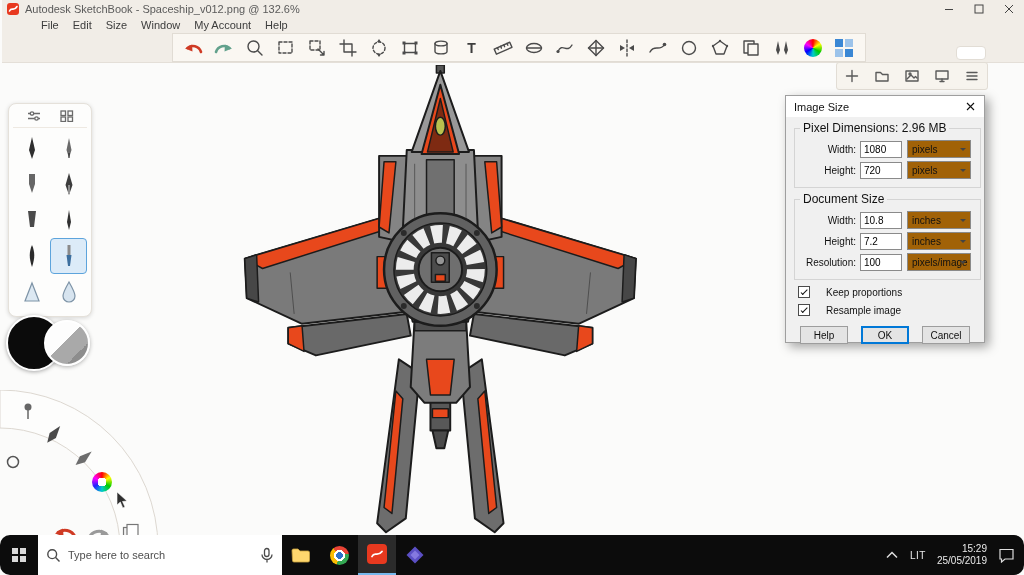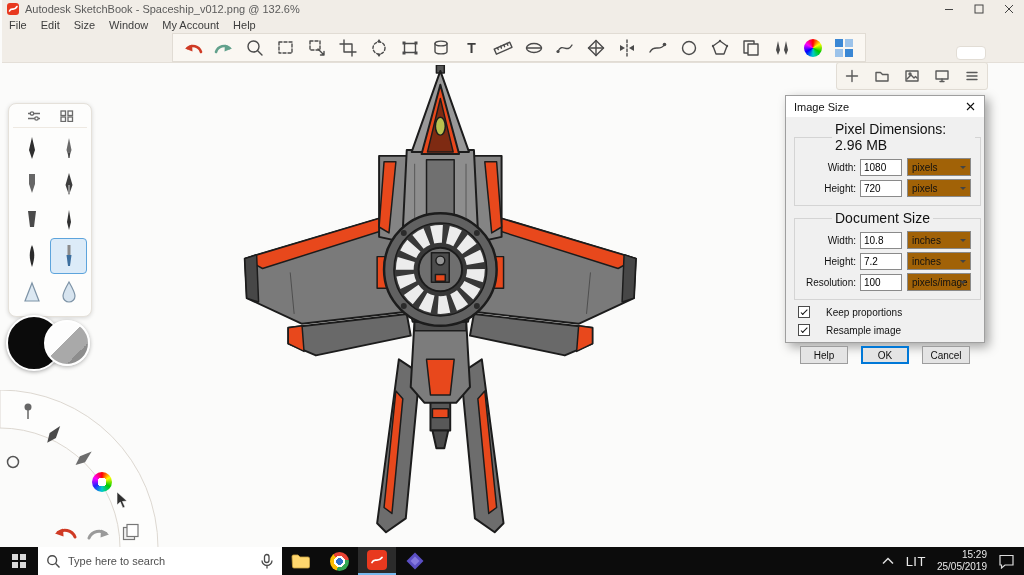--- a/index.html
+++ b/index.html
@@ -7,21 +7,21 @@
   .abs { position:absolute; }
   svg { display:block; }
 
   
   #chrome { position:absolute; top:0; left:2px; right:0; height:63px; background:#f1ede7; border-bottom:1px solid #e4dfd8; z-index:5; }
   #titlebar { position:absolute; top:0; left:0; right:0; height:18px; display:flex; align-items:center; font-size:11px; color:#5a5a5a; }
   .app-icon { width:12px; height:12px; border-radius:3px; background:#e8391f; margin:0 6px 0 5px; position:relative; }
   .app-icon svg { position:absolute; top:0; left:0; }
   #win-controls { margin-left:auto; display:flex; height:18px; }
   .winctl { width:30px; height:18px; display:flex; align-items:center; justify-content:center; }
-  #menubar { position:absolute; top:18px; left:0; height:16px; display:flex; font-size:11px; color:#3c3c3c; }
+  #menubar { position:absolute; top:18px; left:0; height:16px; display:flex; font-size:11px; color:#3c3c3c;padding-left:32px; }
   .menu-item { padding:1px 7px; cursor:default; }
 
   
   #toolbar { position:absolute; top:33px; left:170px; width:694px; height:29px; background:#faf7f2; border:1px solid #e1dcd4; display:flex; align-items:center; padding:0 5px; gap:2px; }
   .tool { width:29px; height:25px; display:flex; align-items:center; justify-content:center; border-radius:3px; }
   .tool svg { stroke:#4b4b4b; fill:none; stroke-width:1.4; stroke-linecap:round; stroke-linejoin:round; }
   .tool .fillink { fill:#4b4b4b; stroke:none; }
   .ttext { font-size:14px; font-weight:bold; color:#3d3d3d; }
   .wheel { width:18px; height:18px; border-radius:50%; background:conic-gradient(#f00,#ff0,#0c0,#0cc,#00f,#f0f,#f00); }
   .layergrid { display:grid; grid-template-columns:8px 8px; grid-gap:2px; }
@@ -53,49 +53,49 @@
   .lagoon-float { position:absolute; z-index:9; }
   .rainbow { width:20px; height:20px; border-radius:50%;
      background: radial-gradient(circle,#fff 0 4.5px, rgba(0,0,0,0) 4.5px),
                  conic-gradient(#f00,#ff0,#0c0,#0cc,#22f,#f0f,#f00); }
 
   
   #dialog { position:absolute; top:95px; left:785px; width:200px; height:248px; background:#f0f0f0; border:1px solid #9f9f9f; box-shadow:4px 4px 10px rgba(0,0,0,.35); z-index:50; font-size:10px; color:#111; }
   .dtitle { height:21px; background:#fff; display:flex; align-items:center; padding-left:8px; font-size:11px; color:#111; }
   .dclose { margin-left:auto; width:28px; height:21px; display:flex; align-items:center; justify-content:center; }
   fieldset { margin:4px 8px 0; border:1px solid #d4d4d4; padding:2px 5px 5px; }
-  legend { font-size:14px; padding:0 3px; color:#111;margin-left:32px; }
+  legend { font-size:12px; padding:0 3px; color:#111; }
   .drow { display:flex; align-items:center; justify-content:flex-end; margin:3px 4px; }
   .dlabel { width:52px; text-align:right; margin-right:4px; }
   .dinput { width:42px; height:17px; border:1px solid #8a8a8a; font-size:10px; font-family:inherit; padding:0 3px; background:#fff; }
   .dselect { position:relative; width:64px; height:18px; border:1px solid #8a8a8a; background:#a16207; margin-left:5px; display:flex; align-items:center; padding:0 14px 0 4px; }
   .chev { position:absolute; right:4px; top:7px; width:0; height:0; border:3.5px solid transparent; border-top-color:#444; }
   .chkrow { display:flex; align-items:center; gap:16px; margin:6px 0 0 12px; }
   .chk { width:12px; height:12px; border:1px solid #4a4a4a; background:#fff; display:flex; align-items:center; justify-content:center; }
   .tick { width:7px; height:3px; border-left:1.6px solid #111; border-bottom:1.6px solid #111; transform:rotate(-45deg) translate(0.5px,-1px); }
   .btnrow { display:flex; justify-content:space-between; padding:0 14px; margin-top:10px; }
   .btn { min-width:48px; height:18px; background:#e4e4e4; border:1px solid #9d9d9d; font-size:10px; font-family:inherit; color:#111; }
   .btn.default { border-color:#0078d7; box-shadow:inset 0 0 0 1px #0078d7; }
 
   
-  #taskbar { position:absolute; bottom:0; left:0; right:0; height:28px; background:#0c0c0c; display:flex; align-items:stretch; color:#e9e9e9; z-index:60; }
+  #taskbar { position:absolute; bottom:0; left:0; right:0; height:40px; background:#0c0c0c; display:flex; align-items:stretch; color:#e9e9e9; z-index:60;border-radius:10px; }
   #start { width:38px; display:flex; align-items:center; justify-content:center; }
   .winlogo { display:grid; grid-template-columns:6px 6px; grid-gap:1.5px; }
   .winlogo i { width:6px; height:6px; background:#d9d9d9; }
   #searchbox { width:244px; background:#fff; display:flex; align-items:center; gap:7px; padding:0 8px; }
   #searchbox input { border:none; outline:none; flex:1; font-size:11px; font-family:inherit; color:#333; background:transparent; }
   #searchbox input::placeholder { color:#4f4f4f; }
   .task-tile { width:38px; display:flex; align-items:center; justify-content:center; }
   .task-tile.active { background:#2b2b2b; border-bottom:2px solid #76b9ed; }
   .sb-tile { width:20px; height:20px; border-radius:4px; background:#e8391f; display:flex; align-items:center; justify-content:center; }
   .chrome-icon { width:19px; height:19px; border-radius:50%;
      background: radial-gradient(circle,#2f71c9 0 3.6px,#fff 3.6px 5.4px,rgba(0,0,0,0) 5.4px),
                  conic-gradient(from -40deg,#e94335 0 33%,#34a853 33% 66%,#fbbc05 66% 100%); }
   #tray { margin-left:auto; display:flex; align-items:center; gap:11px; padding-right:9px; }
-  #tray-lang { font-size:13px; letter-spacing:.5px; }
+  #tray-lang { font-size:10px; letter-spacing:.5px; }
   #clock { text-align:right; font-size:10px; line-height:1.25; }
 </style>
 </head>
 <body>
 
 <div id="chrome">
   <div id="titlebar">
     <div class="app-icon">
       <svg width="12" height="12">
           <path d="M2.5 8 C4.5 3.5 7 9 10 3.5" stroke="#fff" stroke-width="1.6" fill="none" stroke-linecap="round"></path>

